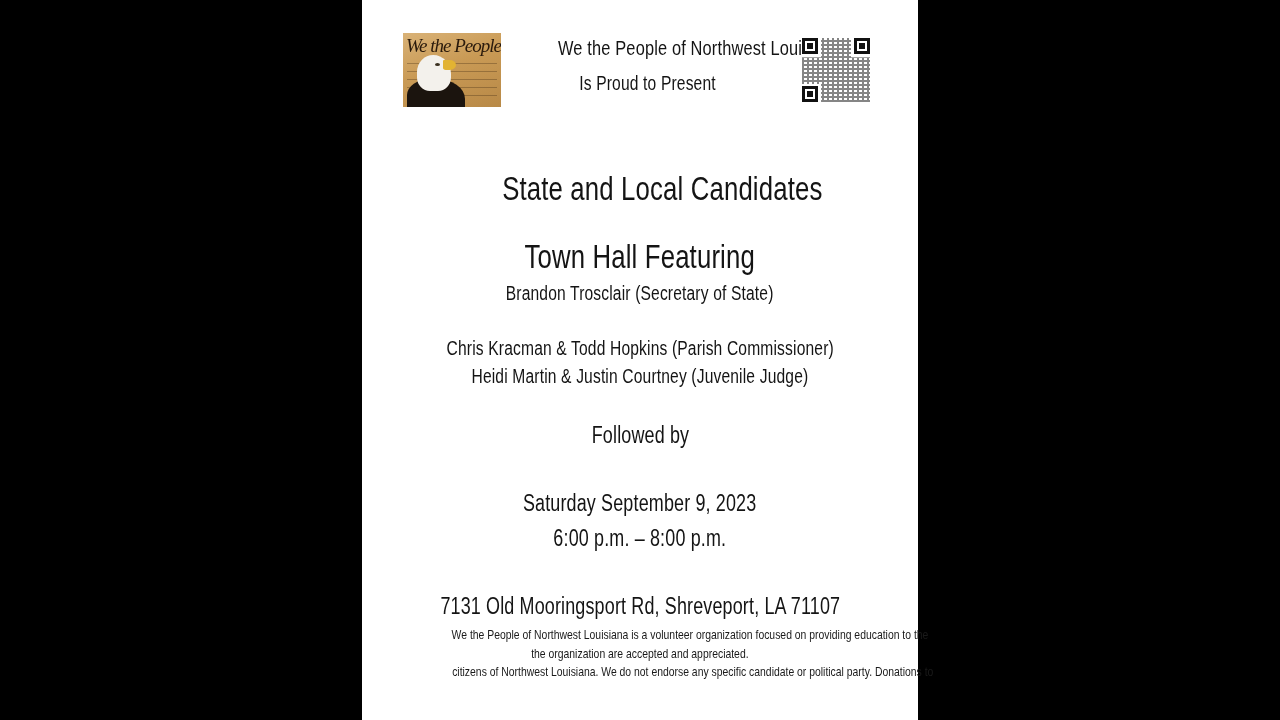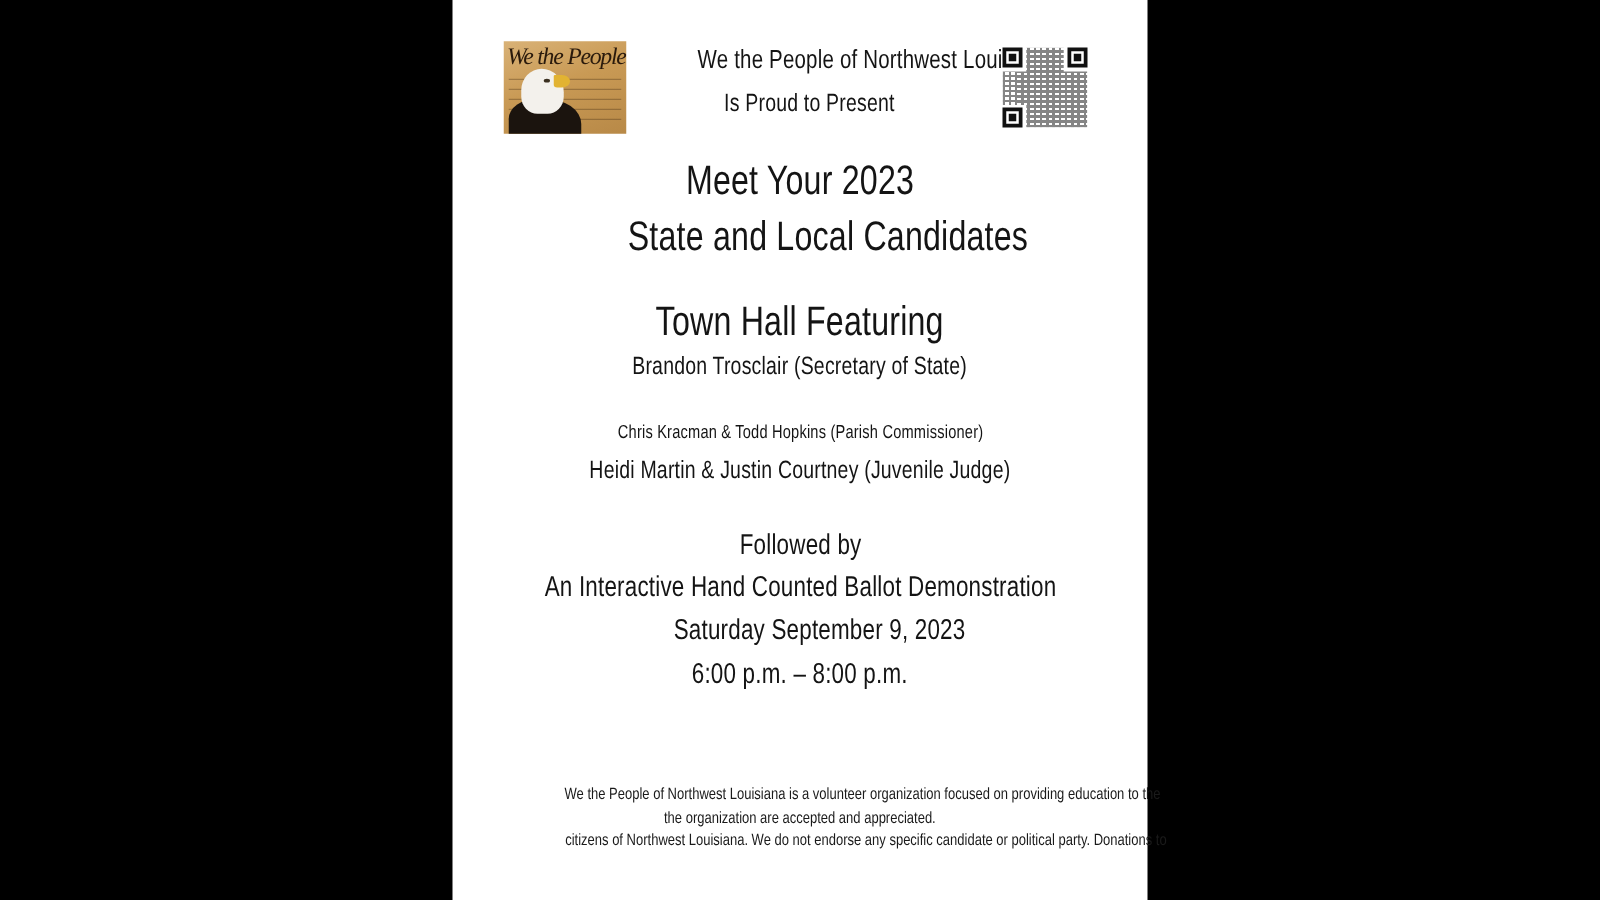--- a/index.html
+++ b/index.html
@@ -16,21 +16,21 @@
     .line span.cond {
       display: inline-block; transform: scaleX(0.78); transform-origin: center;
       letter-spacing: 0.2px;
     }
     .logo {
       position: absolute; left: 41px; top: 33px; width: 98px; height: 74px;
       background: linear-gradient(160deg, #d9b277 0%, #c99a55 45%, #b88947 100%);
       overflow: hidden;
     }
     .logo .script {
-      position: absolute; left: 2px; top: 2px; width: 96px; text-align: center;
+      position: absolute; left: 2px; top: 2px; width: 96px; text-align: right;
       font-family: "Liberation Serif", serif; font-style: italic; font-size: 19px;
       color: #2a1a0c; letter-spacing: -1px;
     }
     .logo .scribble {
       position: absolute; left: 4px; right: 4px; height: 1px; background: rgba(70,45,20,0.35);
     }
     .eagle-body {
       position: absolute; left: 4px; top: 46px; width: 58px; height: 40px;
       background: #1b140e; border-radius: 40% 50% 0 0;
     }
@@ -95,52 +95,49 @@
     <span class="cond">Is Proud to Present</span>
   </div>
 
   <div class="qr">
     <div class="modules"></div>
     <div class="finder" style="left:0; top:0;"></div>
     <div class="finder" style="right:0; top:0;"></div>
     <div class="finder" style="left:0; bottom:0;"></div>
   </div>
 
-  <div class="line" style="top:125px; font-size:33px;">
-    <span class="cond">Meet Your 2023</span>
-  </div>
   <div class="line" style="top:170px; font-size:33px;padding-left:44px;">
     <span class="cond">State and Local Candidates</span>
   </div>
 
   <div class="line" style="top:238px; font-size:33px;">
     <span class="cond">Town Hall Featuring</span>
   </div>
 
   <div class="line" style="top:282px; font-size:20px;">
     <span class="cond">Brandon Trosclair (Secretary of State)</span>
   </div>
-  <div class="line" style="top:337px; font-size:15px;">
+  <div class="line" style="top:337px; font-size:20px;">
     <span class="cond">Chris Kracman &amp; Todd Hopkins (Parish Commissioner)</span>
   </div>
   <div class="line" style="top:422px; font-size:23px;">
     <span class="cond">Followed by</span>
   </div>
 
   <div class="line" style="top:365px; font-size:20px;">
     <span class="cond">Heidi Martin &amp; Justin Courtney (Juvenile Judge)</span>
   </div>
-  <div class="line" style="top:456px; font-size:23px;">
-    <span class="cond">An Interactive Hand Counted Ballot Demonstration</span>
-  </div>
-  <div class="line" style="top:490px; font-size:23px;margin-left:16px;">
+  <div class="line" style="top:490px; font-size:23px;">
     <span class="cond">Saturday September 9, 2023</span>
   </div>
   <div class="line" style="top:525px; font-size:23px;">
     <span class="cond">6:00 p.m. – 8:00 p.m.</span>
+  </div>
+  <div class="line" style="top:593px; font-size:23px;">
+    <span class="cond">7131 Old Mooringsport Rd, Shreveport, LA 71107</span>
   </div>
 
   <div class="footer">
     <div><span class="cond">We the People of Northwest Louisiana is a volunteer organization focused on providing education to the</span></div>
     <div><span class="cond">the organization are accepted and appreciated.</span></div>
     <div><span class="cond">citizens of Northwest Louisiana. We do not endorse any specific candidate or political party. Donations to</span></div>
   </div>
 
 </div>
 

